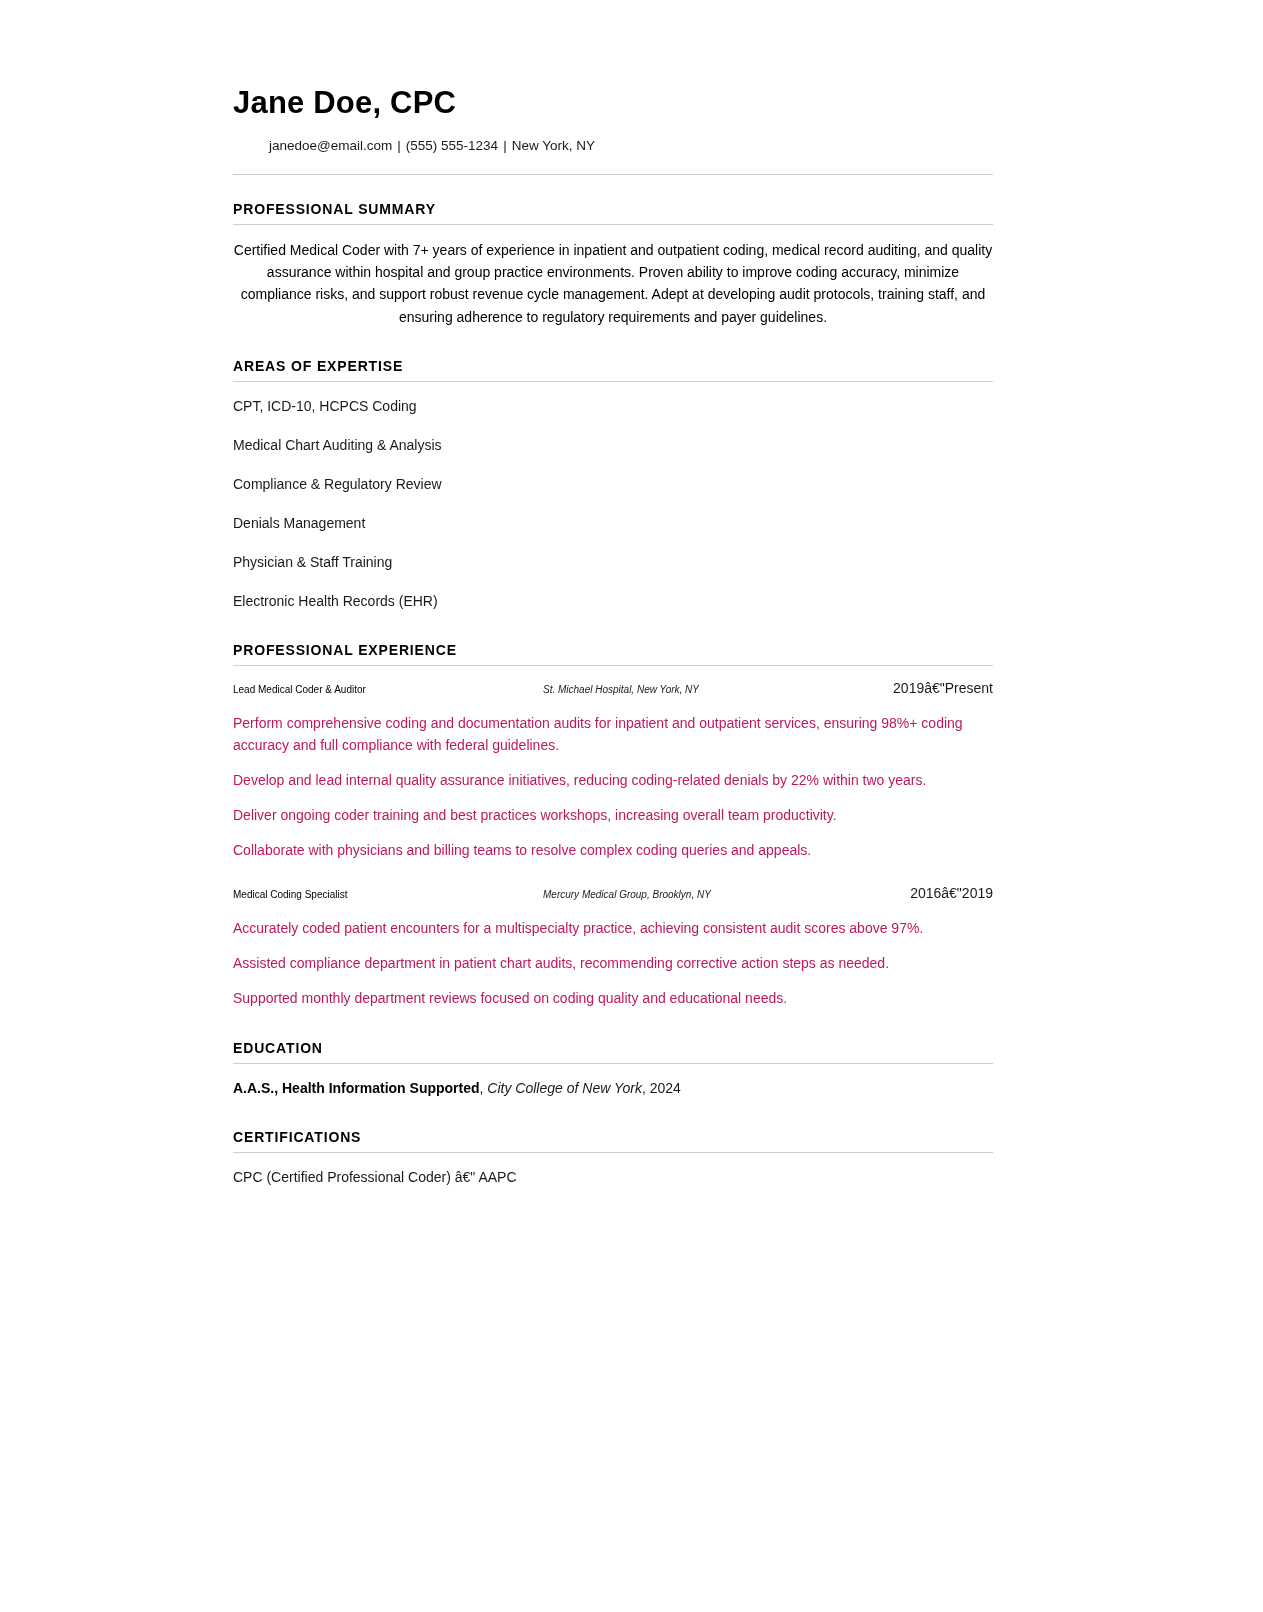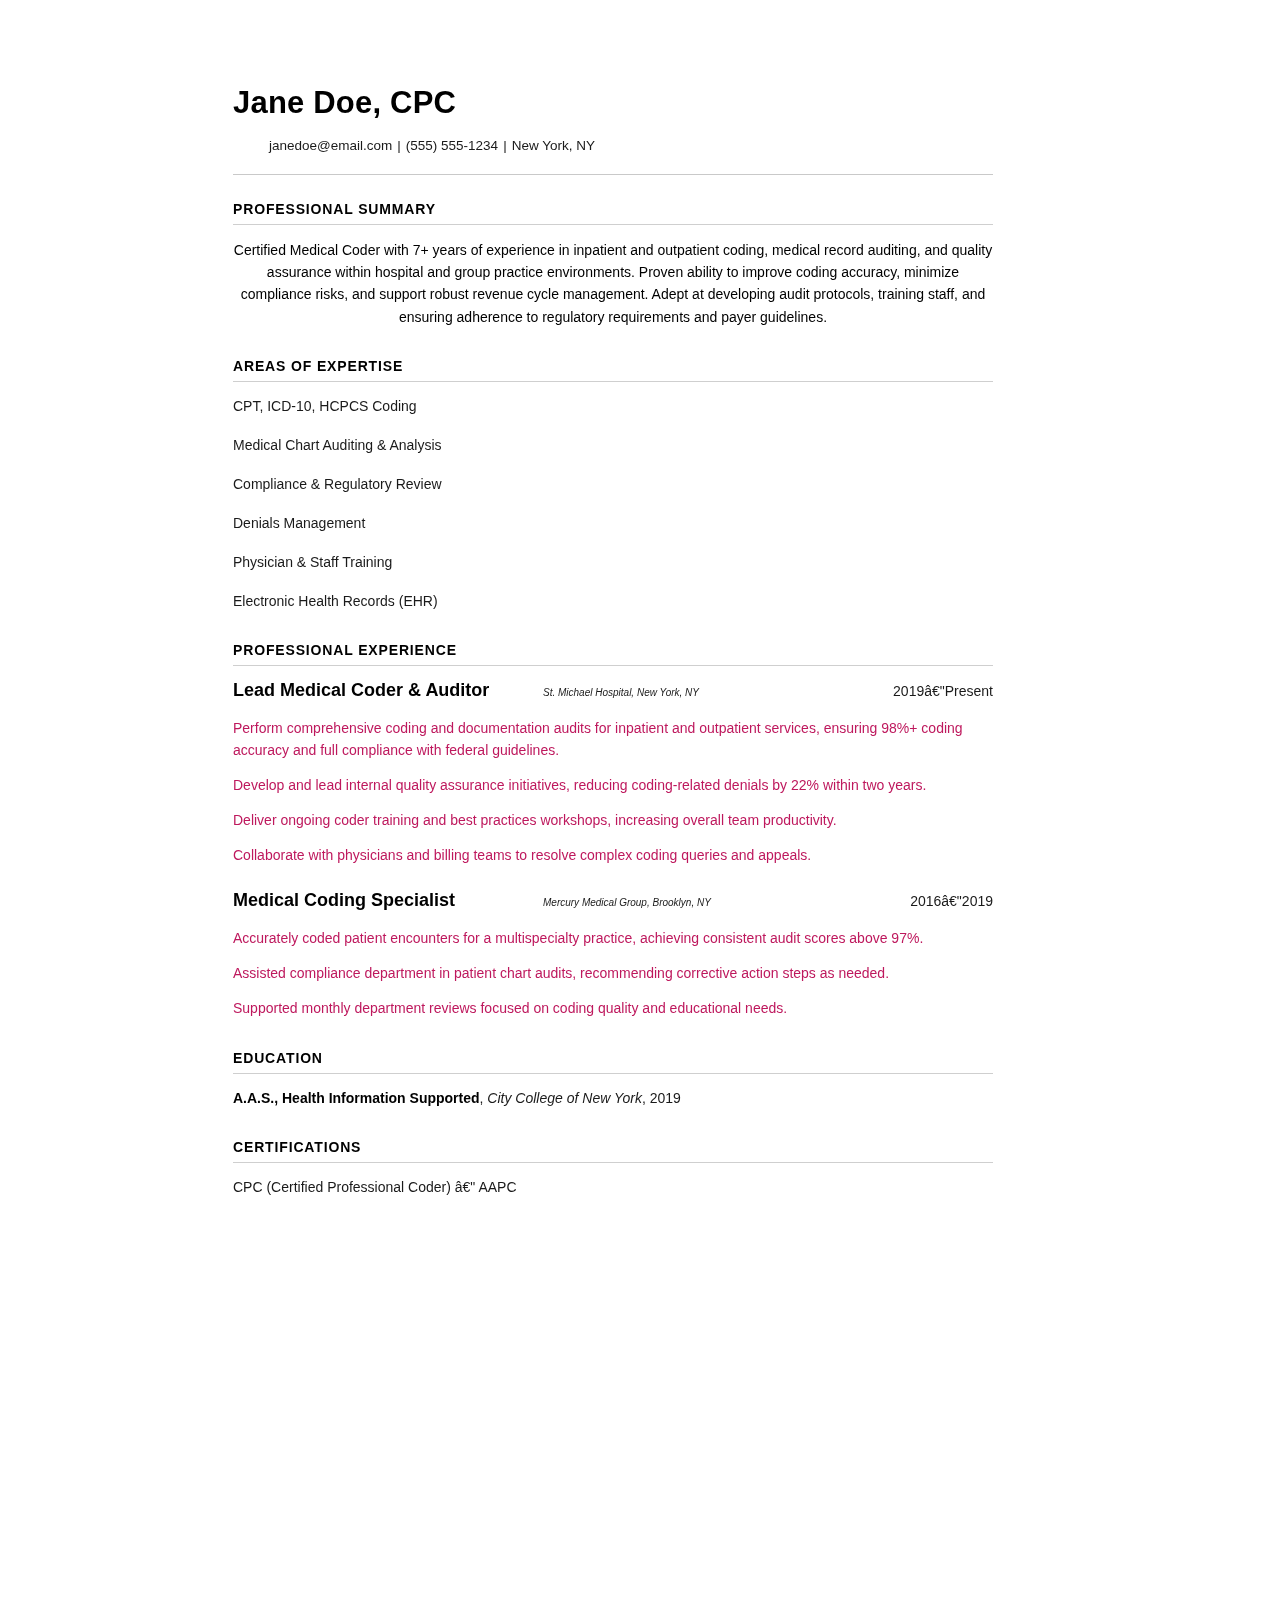--- a/index.html
+++ b/index.html
@@ -110,22 +110,22 @@
   .job {
     margin: 0 0 4px 0;
   }
   .job-head {
     display: flex;
     align-items: baseline;
     width: 100%;
     margin: 0 0 16px 0;
   }
   .job-title {
-    font-size: 18px;
-    font-weight: bold;
+    font-size: 10px;
+    font-weight: normal;
     color: #000;
     flex: 0 0 310px;
   }
   .job-company {
     font-size: 10px;
     font-style: italic;
     color: #1a1a1a;
     flex: 1 1 auto;
   }
   .job-dates {
@@ -242,21 +242,21 @@
           <li class="job-bullet">Assisted compliance department in patient chart audits, recommending corrective action steps as needed.</li>
           <li class="job-bullet">Supported monthly department reviews focused on coding quality and educational needs.</li>
         </ul>
       </div>
     </div>
     <div class="section-gap"></div>
 
     <div class="section">
       <h2 class="section-title">EDUCATION</h2>
       <hr class="section-rule">
-      <p class="edu-line"><span class="edu-degree">A.A.S., Health Information Supported</span><span>, </span><span class="edu-school">City College of New York</span><span>, </span><span>2019</span></p>
+      <p class="edu-line"><span class="edu-degree">A.A.S., Health Information Supported</span><span>, </span><span class="edu-school">City College of New York</span><span>, </span><span>2024</span></p>
     </div>
     <div class="section-gap"></div>
 
     <div class="section">
       <h2 class="section-title">CERTIFICATIONS</h2>
       <hr class="section-rule">
       <p class="cert-line">CPC (Certified Professional Coder) â€" AAPC</p>
     </div>
 
   </div>

